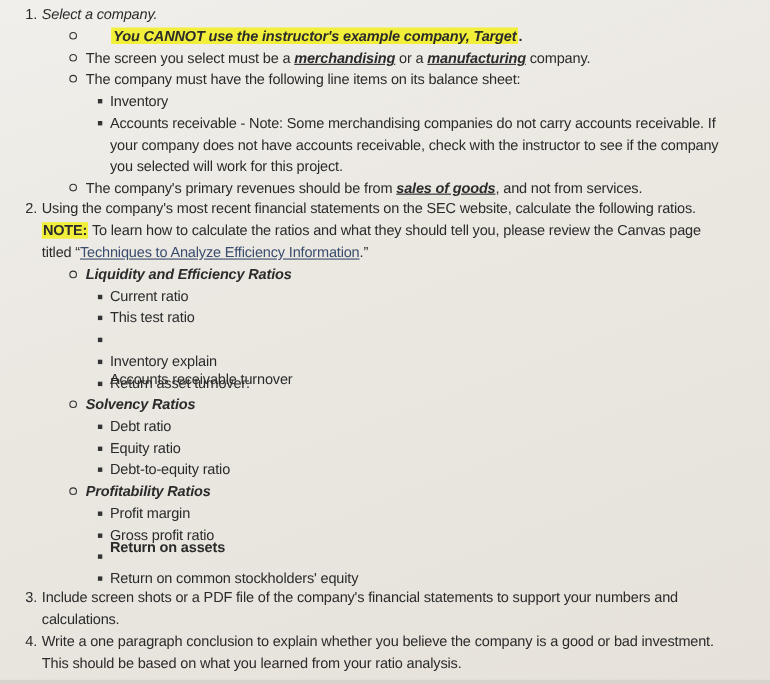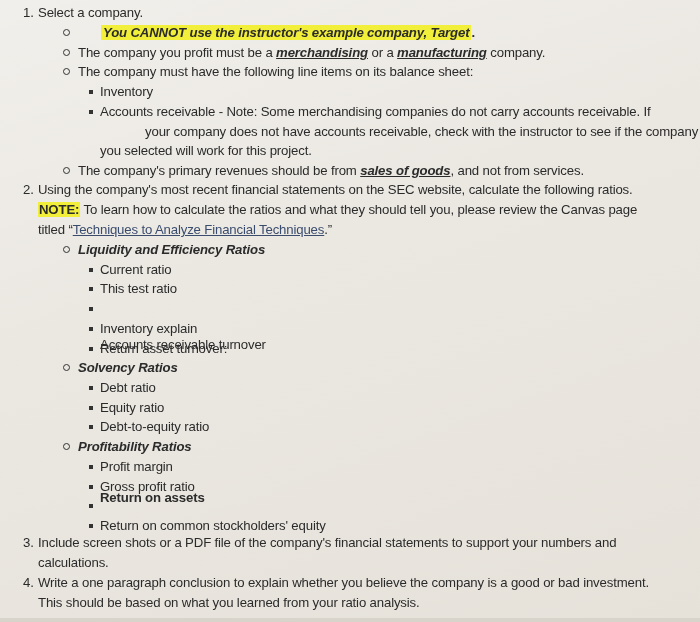--- a/index.html
+++ b/index.html
@@ -35,60 +35,60 @@
   .bottom-strip { position: absolute; left: 0; top: 618px; width: 700px; height: 4px; background: #d8d4cc; }
 </style>
 </head>
 <body>
 
 <div class="page">
 
   <div class="line" style="top:3px;">
     <span class="num">1.</span>
   </div>
-  <div class="line l1" style="top:3px;">Select a company.</div>
+  <div class="line l1" style="top:3px;font-style:italic;">Select a company.</div>
 
   <div class="line" style="top:23px;">
       <span class="b2"><span class="circle"></span></span>
     </div>
   <div class="line l2" style="top:23px;padding-left:23px;"><span class="hl bi">You CANNOT use the instructor's example company, Target</span><span class="bold">.</span></div>
 
   <div class="line" style="top:43px;">
       <span class="b2"><span class="circle"></span></span>
     </div>
-  <div class="line l2" style="top:43px;"><span>The company you profit must be a </span><span class="biu">merchandising</span><span> or a </span><span class="biu">manufacturing</span><span> company.</span></div>
+  <div class="line l2" style="top:43px;"><span>The screen you select must be a </span><span class="biu">merchandising</span><span> or a </span><span class="biu">manufacturing</span><span> company.</span></div>
 
   <div class="line" style="top:62px;">
       <span class="b2"><span class="circle"></span></span>
     </div>
   <div class="line l2" style="top:62px;">The company must have the following line items on its balance sheet:</div>
 
   <div class="line" style="top:82px;">
       <span class="b3"><span class="square"></span></span>
     </div>
   <div class="line l3" style="top:82px;">Inventory</div>
 
   <div class="line" style="top:102px;">
       <span class="b3"><span class="square"></span></span>
     </div>
   <div class="line l3" style="top:102px;">Accounts receivable - Note: Some merchandising companies do not carry accounts receivable.  If</div>
-  <div class="line l3" style="top:122px;margin-left:45px;">your company does not have accounts receivable, check with the instructor to see if the company</div>
+  <div class="line l3" style="top:122px;">your company does not have accounts receivable, check with the instructor to see if the company</div>
   <div class="line l3" style="top:141px;">you selected will work for this project.</div>
 
   <div class="line" style="top:161px;">
       <span class="b2"><span class="circle"></span></span>
     </div>
   <div class="line l2" style="top:161px;"><span>The company's primary revenues should be from </span><span class="biu">sales of goods</span><span>, and not from services.</span></div>
 
   <div class="line" style="top:180px;">
       <span class="num">2.</span>
     </div>
   <div class="line l1" style="top:180px;">Using the company's most recent financial statements on the SEC website, calculate the following ratios.</div>
   <div class="line l1" style="top:200px;"><span class="hl bold" style="padding:0 1px;">NOTE:</span><span> To learn how to calculate the ratios and what they should tell you, please review the Canvas page</span></div>
-  <div class="line l1" style="top:220px;"><span>titled “</span><span class="link">Techniques to Analyze Financial Techniques</span><span>.”</span></div>
+  <div class="line l1" style="top:220px;"><span>titled “</span><span class="link">Techniques to Analyze Efficiency Information</span><span>.”</span></div>
 
   <div class="line" style="top:240px;">
       <span class="b2"><span class="circle"></span></span>
     </div>
   <div class="line l2 bi" style="top:240px;">Liquidity and Efficiency Ratios</div>
 
   <div class="line" style="top:260px;">
       <span class="b3"><span class="square"></span></span>
     </div>
   <div class="line l3" style="top:260px;">Current ratio</div>

